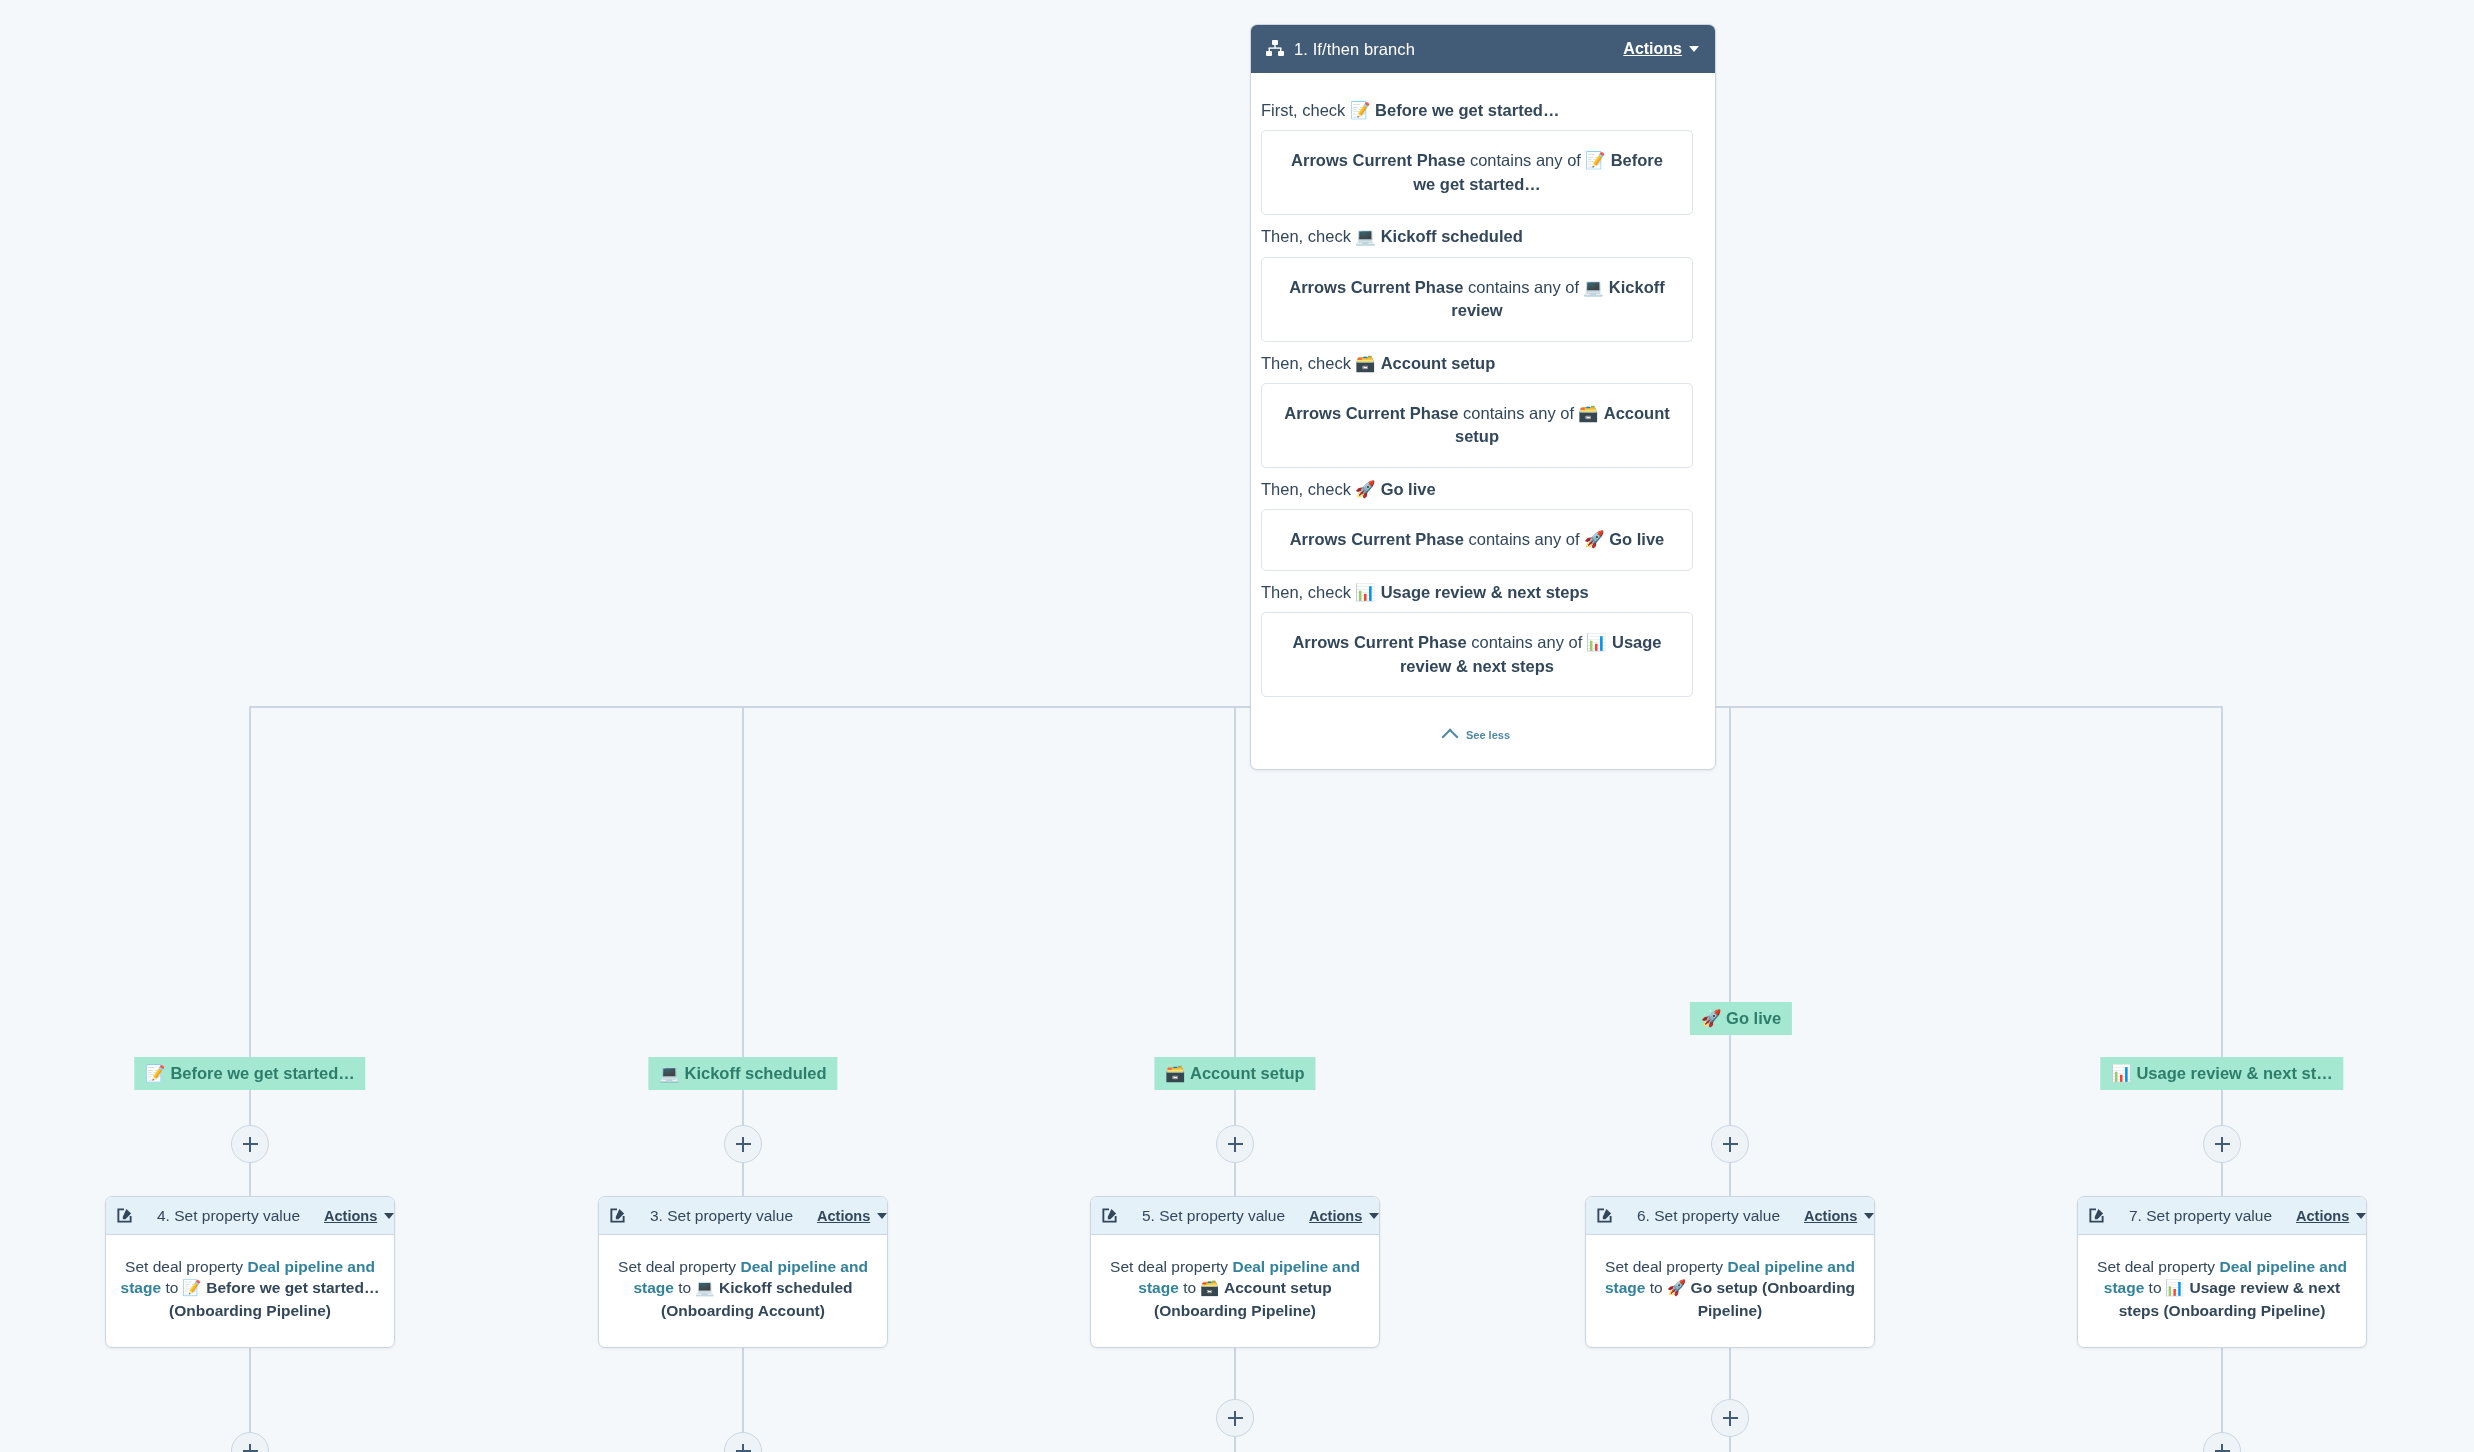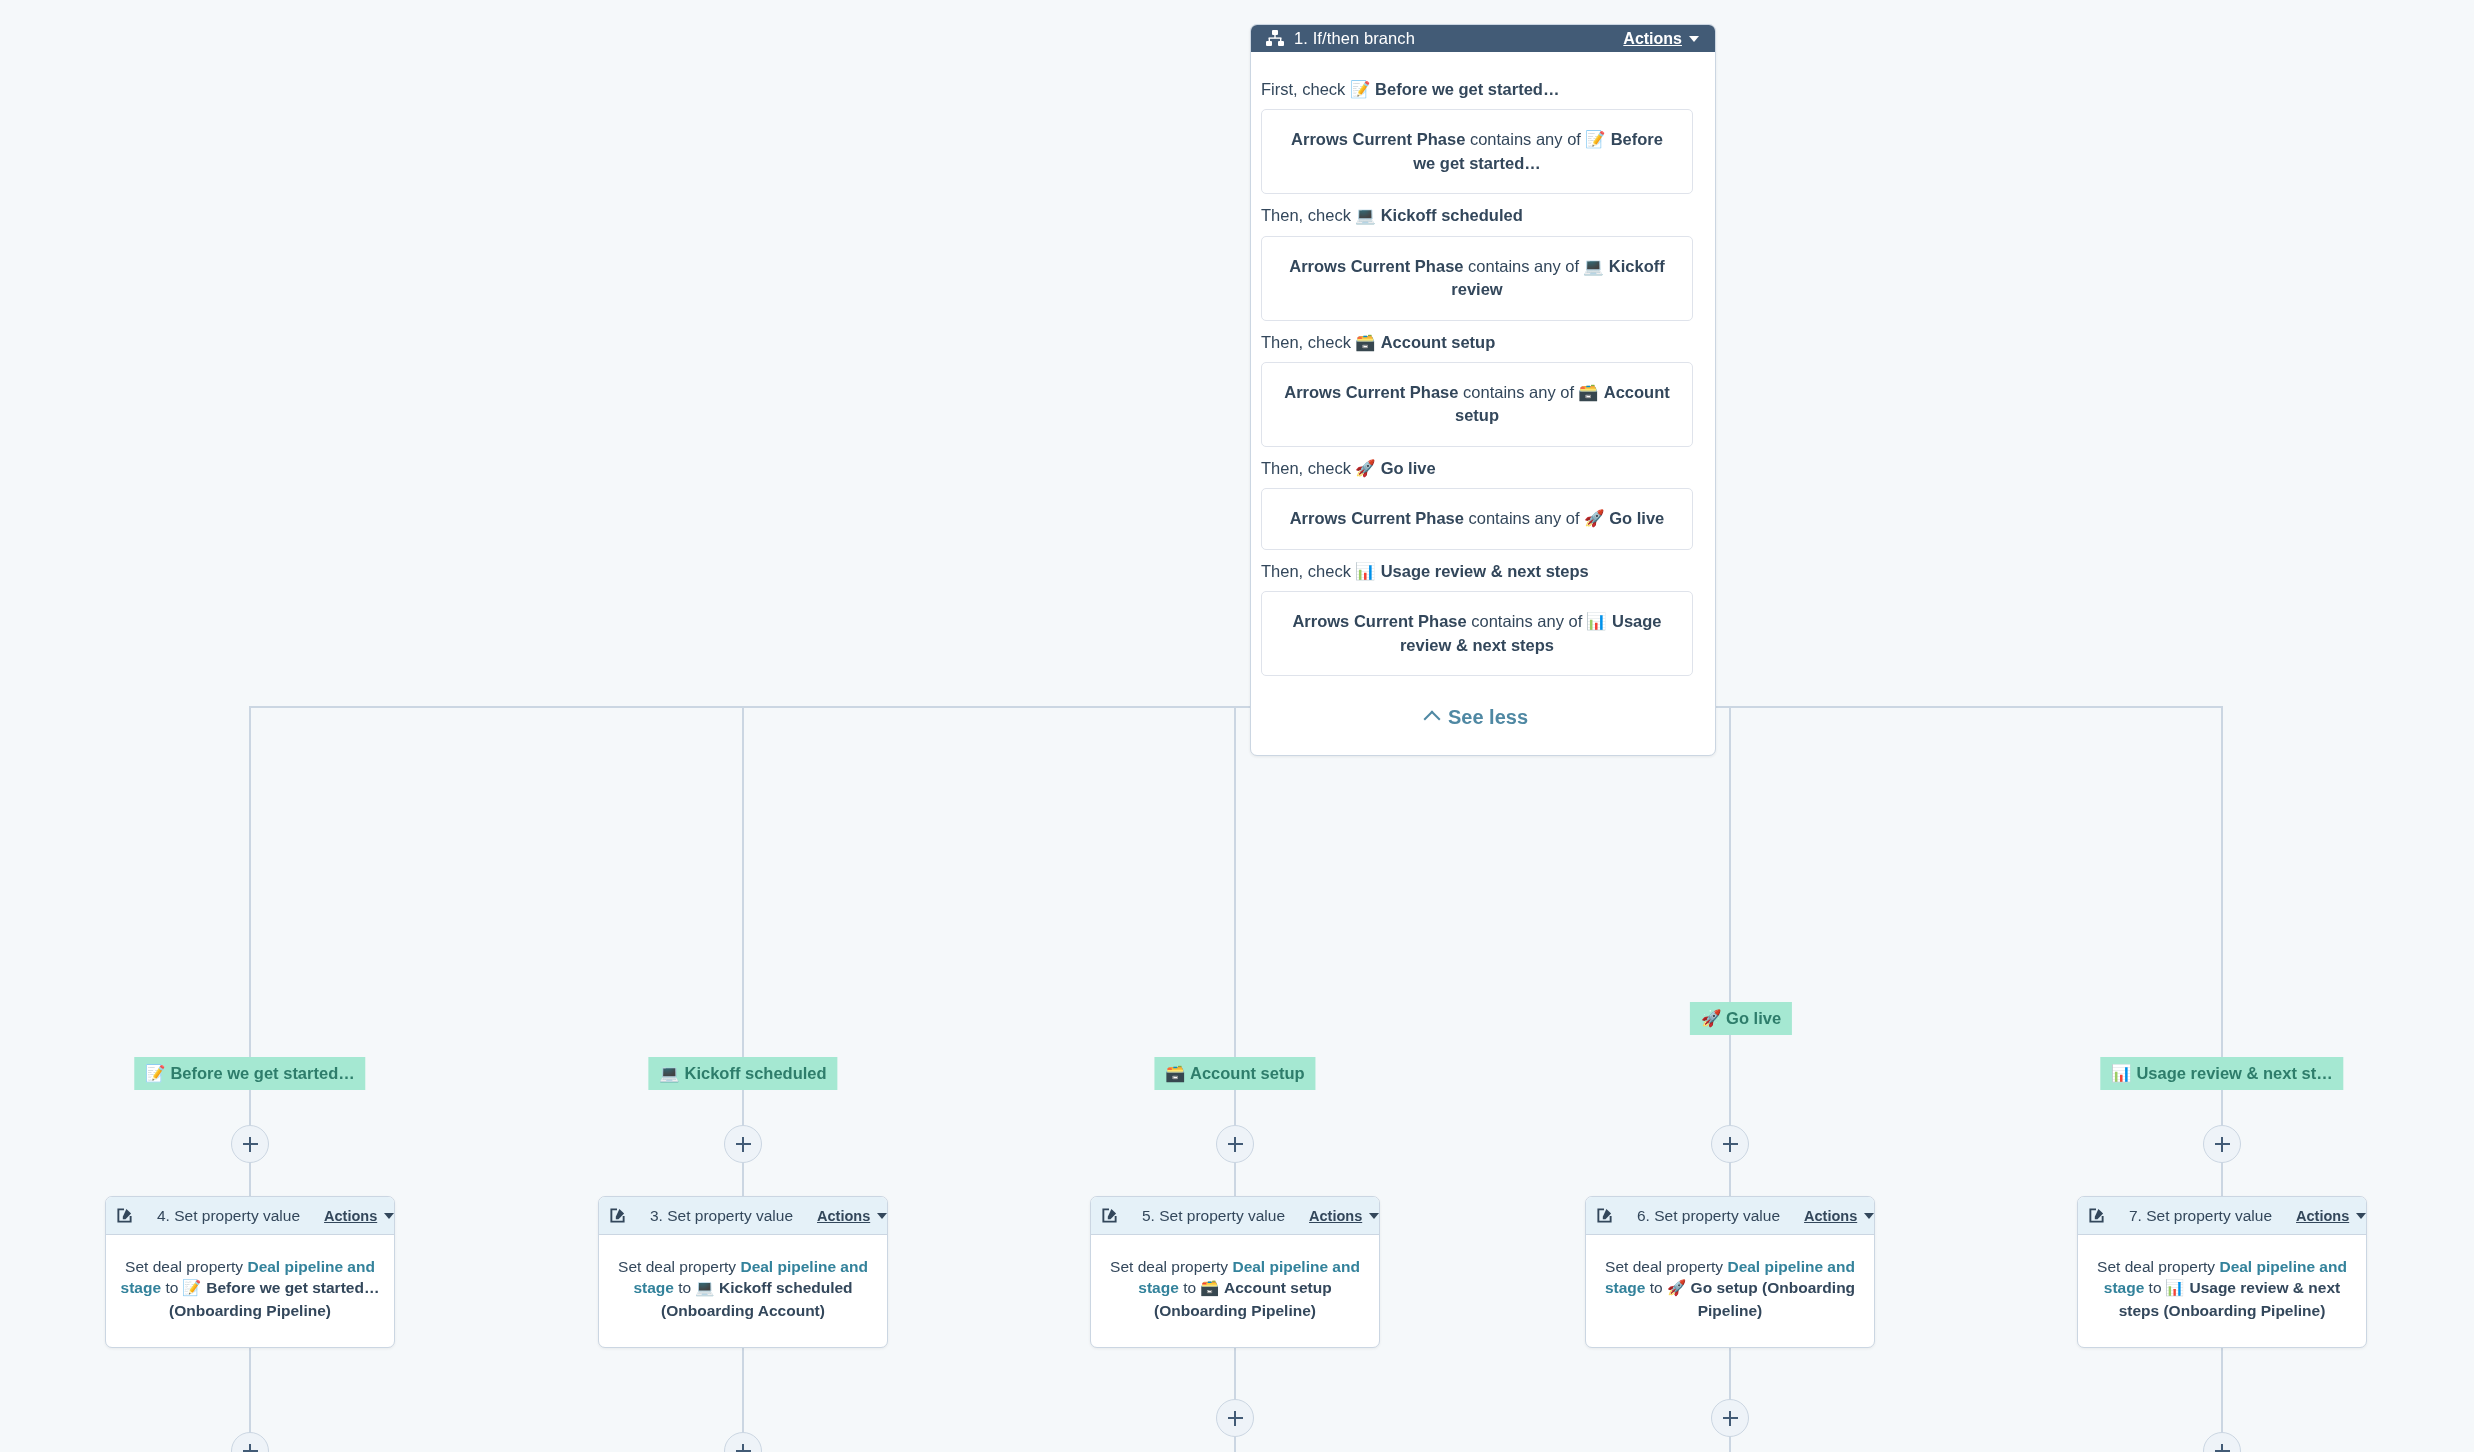--- a/index.html
+++ b/index.html
@@ -66,21 +66,21 @@
     background: #ffffff;
     border: 1px solid #cbd6e2;
     border-radius: 7px;
     box-shadow: 0 1px 3px rgba(0,0,0,0.07);
     z-index: 3;
   }
   .card-head-dark {
     background: #425b76;
     color: #ffffff;
     border-radius: 6px 6px 0 0;
-    height: 27px;
+    height: 48px;
     display: flex;
     align-items: center;
     padding: 0 16px 0 14px;
     gap: 9px;
   }
   .card-head-dark .title {
     font-size: 16.5px;
     letter-spacing: .1px;
     flex: 1;
     white-space: nowrap;
@@ -129,21 +129,21 @@
   }
   .cond-box b { font-weight: bold; }
 
   .see-less {
     display: flex;
     align-items: center;
     justify-content: center;
     gap: 10px;
     margin-top: 30px;
     color: #4f88a3;
-    font-size: 20px;
+    font-size: 11px;
     font-weight: bold;
     cursor: pointer;
   }
   .chev-up {
     width: 12px; height: 12px;
     border-left: 2.4px solid #4f88a3;
     border-top: 2.4px solid #4f88a3;
     transform: rotate(45deg);
     margin-top: 4px;
   }

